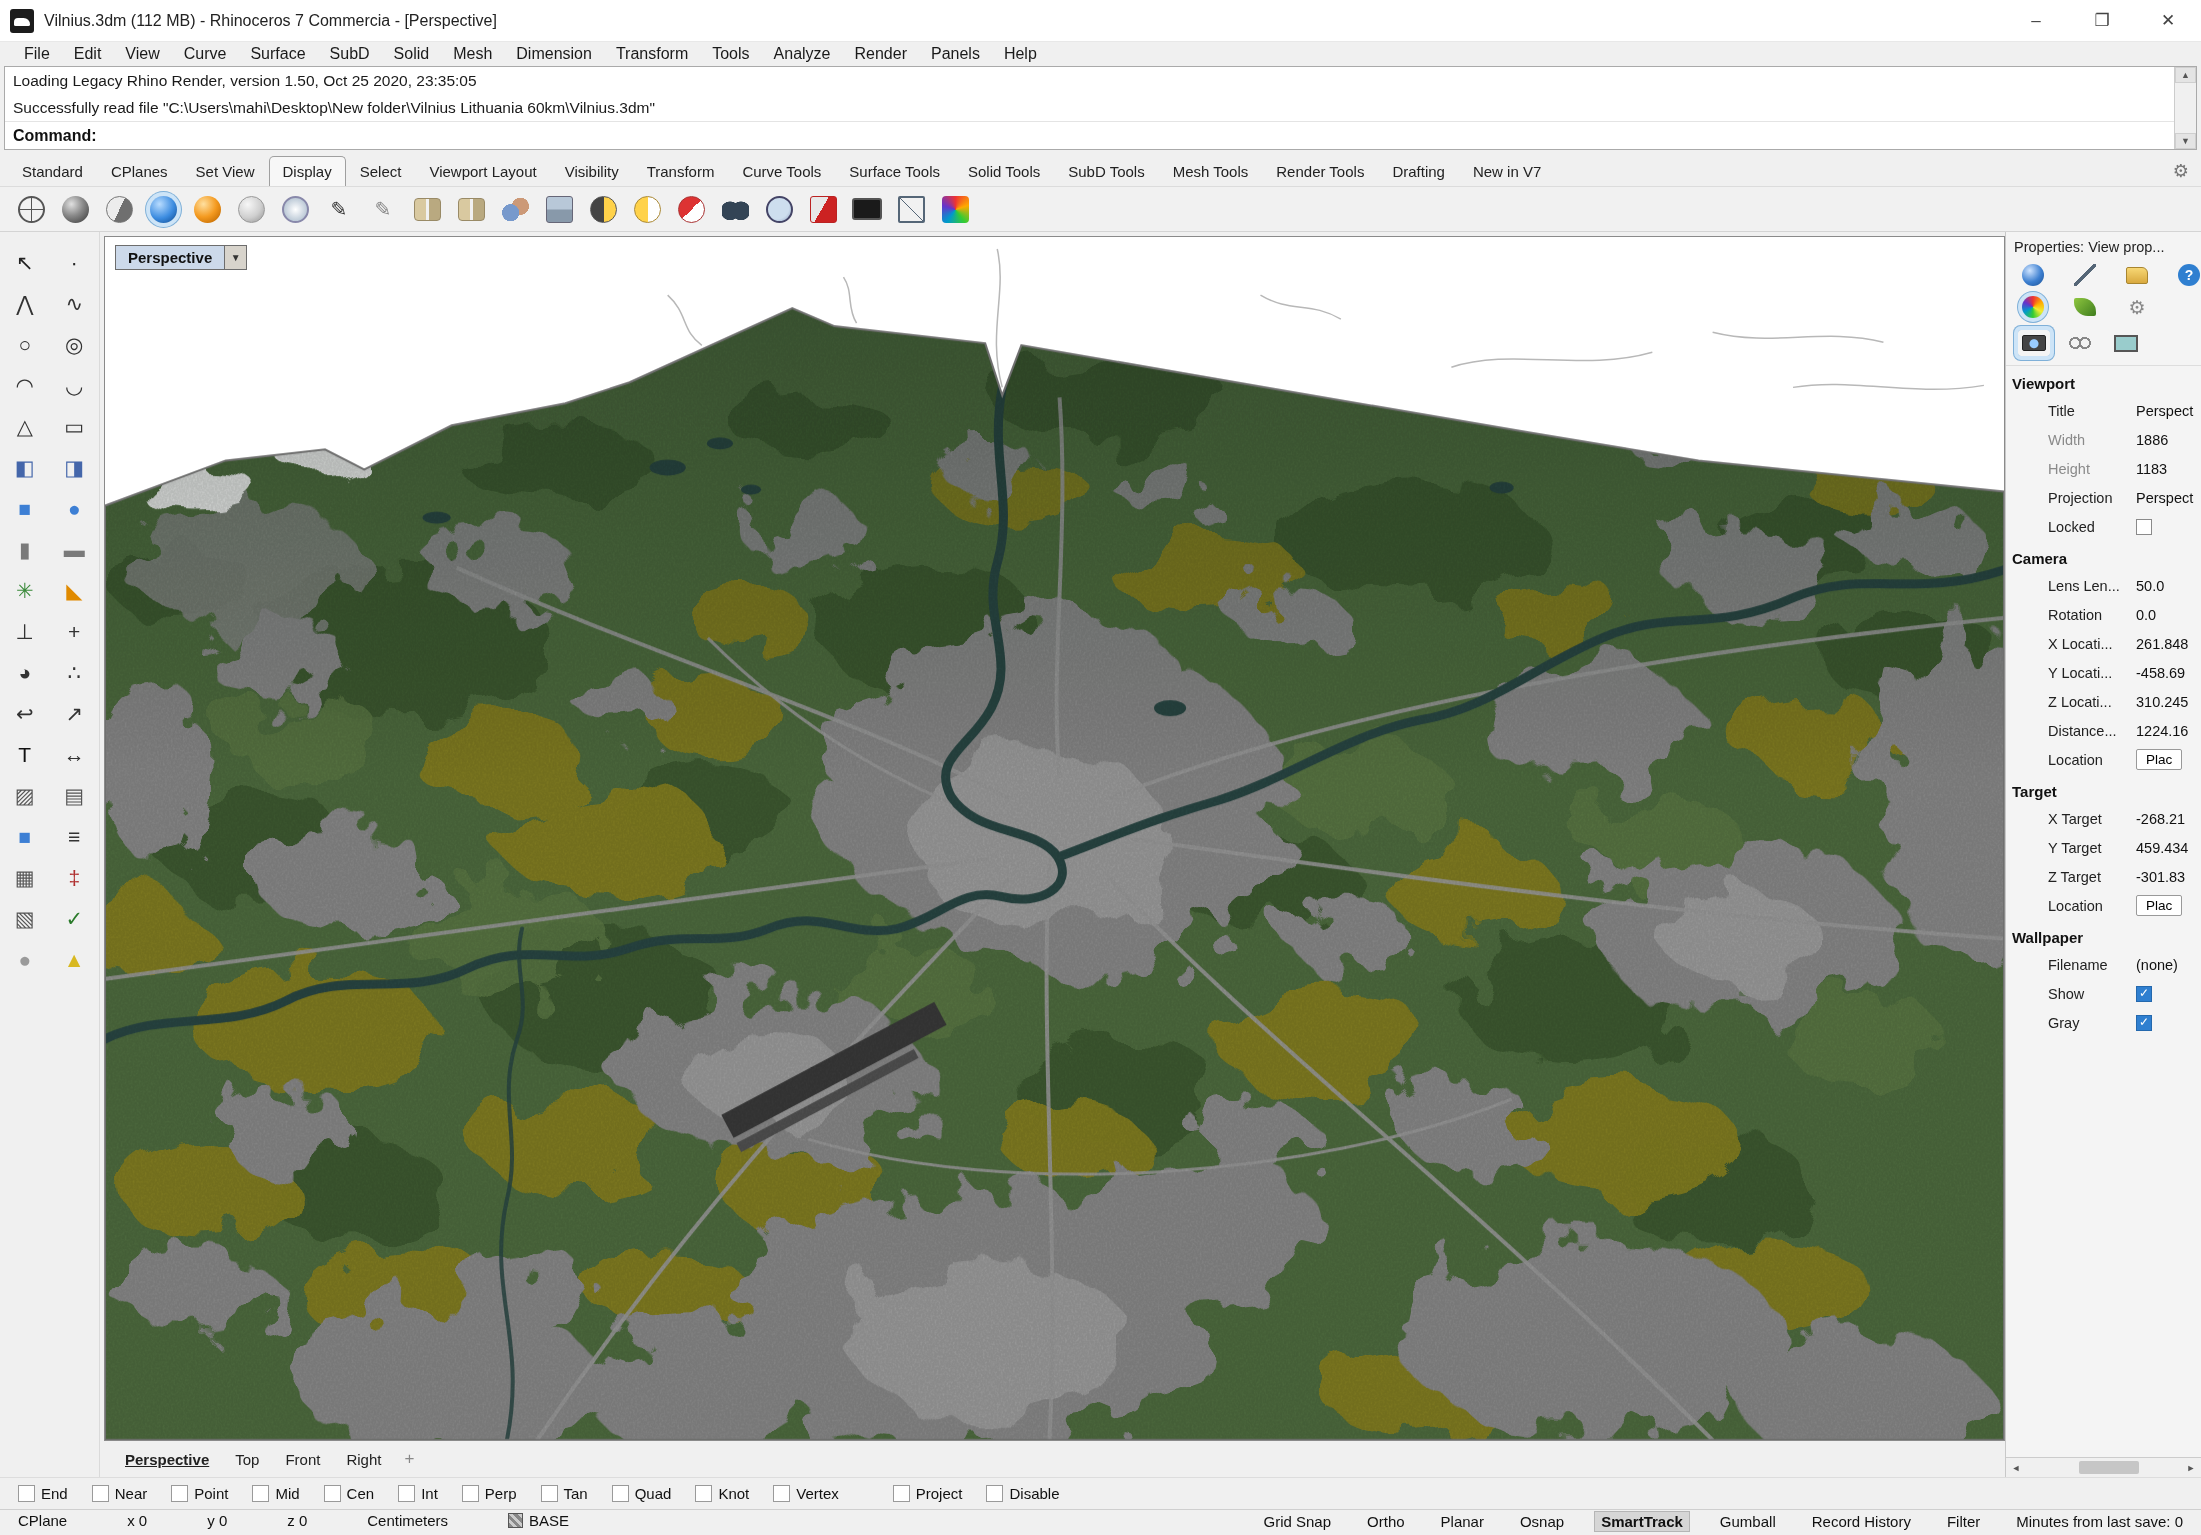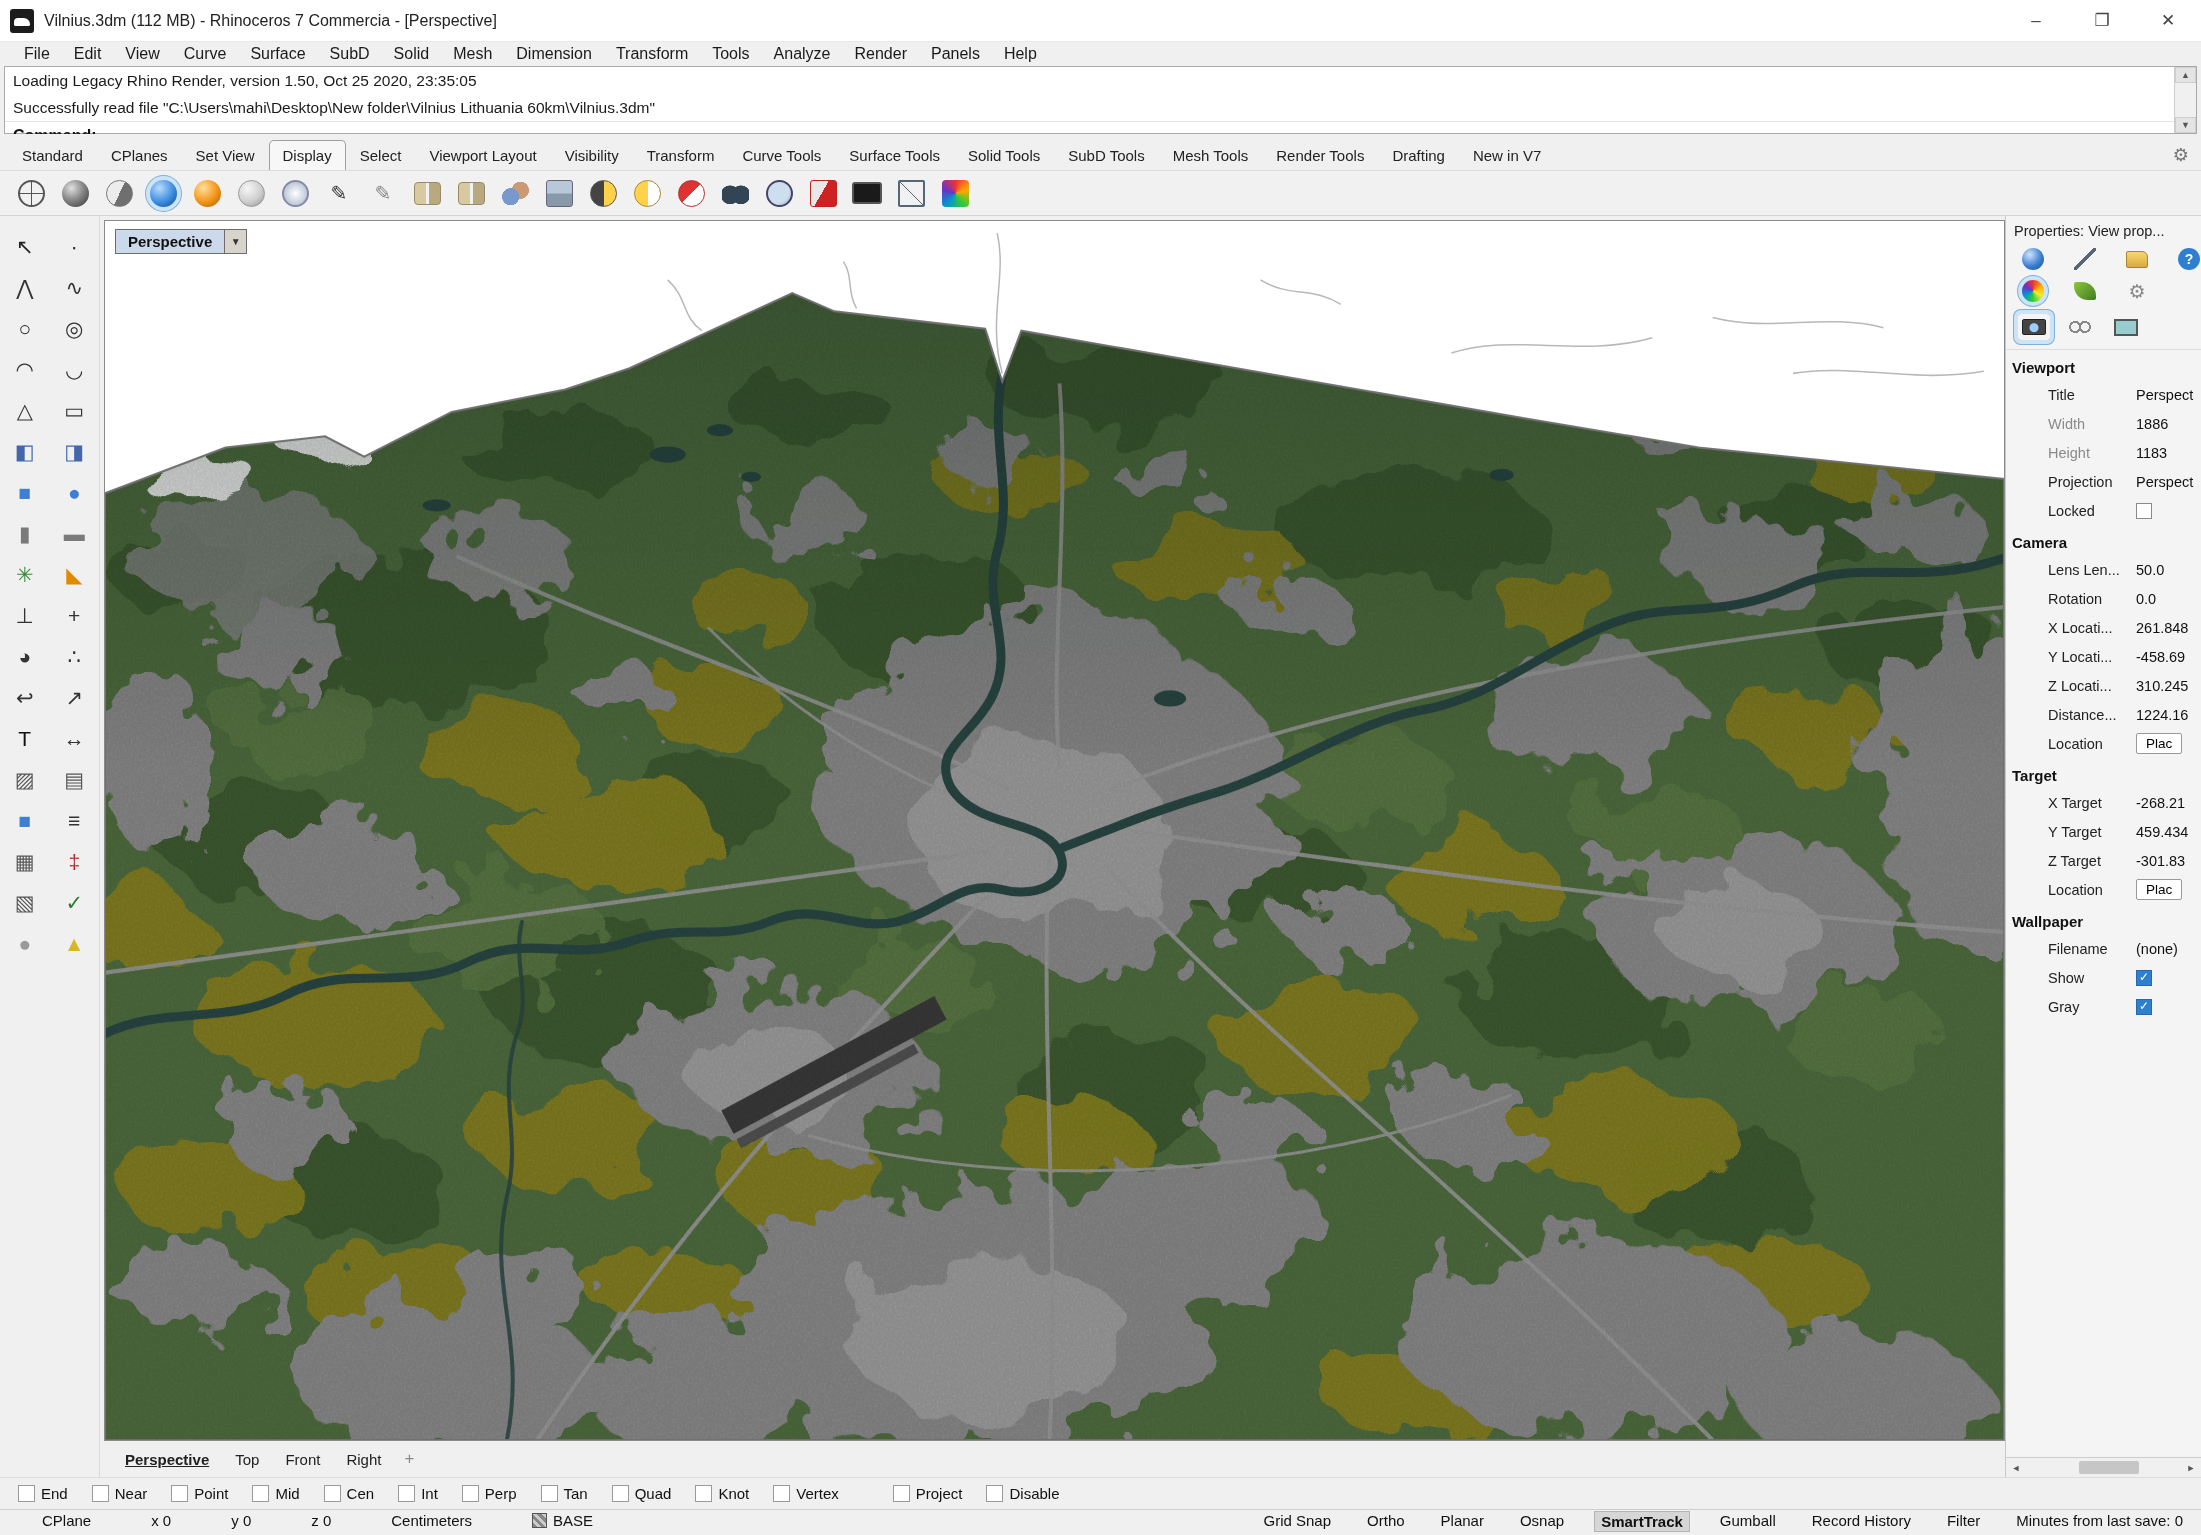--- a/index.html
+++ b/index.html
@@ -12,21 +12,21 @@
   .app-icon::after { content:""; position:absolute; left:4px; top:9px; width:16px; height:8px; background:#fff; border-radius:5px 8px 2px 2px; }
   .title { font-size:16px; color:#222; white-space:nowrap; }
   .win-controls { margin-left:auto; display:flex; height:100%; }
   .wbtn { width:66px; display:flex; align-items:center; justify-content:center; font-size:17px; color:#444; }
 
   
   .menubar { height:24px; background:#f0f0f0; display:flex; align-items:center; padding-left:12px; flex:none; }
   .menu-item { padding:5px 12px; font-size:16px; color:#1a1a1a; }
 
   
-  .command-area { height:68px; margin:0 4px; background:#fff; border:1px solid #aaa; display:flex; flex:none; }
+  .command-area { height:84px; margin:0 4px; background:#fff; border:1px solid #aaa; display:flex; flex:none; }
   .cmd-lines { flex:1; min-width:0; }
   .cmd-line { height:27px; line-height:27px; padding-left:8px; font-size:15.5px; white-space:nowrap; overflow:hidden; color:#1a1a1a; }
   .cmd-prompt-row { height:28px; line-height:28px; padding-left:8px; border-top:1px solid #e4e4e4; display:flex; }
   .cmd-prompt { font-weight:bold; }
   .cmd-input { flex:1; }
   .cmd-scroll { width:22px; background:#f0f0f0; border-left:1px solid #ccc; position:relative; flex:none; }
   .sarrow { position:absolute; left:0; width:100%; height:16px; font-size:9px; color:#555; display:flex; align-items:center; justify-content:center; background:#e4e4e4; border:1px solid #cfcfcf; }
   .sarrow.up { top:0; } .sarrow.down { bottom:0; }
 
   
@@ -116,21 +116,21 @@
 
   
   .osnap-bar { height:32px; flex:none; background:#f0f0f0; border-top:1px solid #ddd; display:flex; align-items:center; padding-left:18px; }
   .osnap-list { display:flex; gap:24px; align-items:center; }
   .osnap-item { display:flex; align-items:center; gap:6px; font-size:15px; white-space:nowrap; }
   .osnap-item.gap { margin-left:30px; }
   .cb2 { width:17px; height:17px; background:#fff; border:1px solid #9a9a9a; flex:none; }
 
   
   .statusbar { height:26px; flex:none; background:#f0f0f0; border-top:1px solid #cfcfcf; display:flex; align-items:flex-start; justify-content:space-between; padding:1px 12px 0; overflow:hidden; }
-  .sb-left, .sb-right { display:flex; align-items:flex-start;margin-left:24px; }
+  .sb-left, .sb-right { display:flex; align-items:center; }
   .sb-left { gap:48px; } .sb-right { gap:24px; }
   .sb-item { font-size:15px; white-space:nowrap; display:flex; align-items:center; gap:6px; padding:1px 6px; }
   .sb-item.active { background:#d6d6d6; font-weight:bold; border:1px solid #b5b5b5; }
   .sb-swatch { display:none; }
   .sb-swatch.show { display:inline-block; width:15px; height:15px; border:1px solid #555; background:repeating-linear-gradient(45deg, #888 0 3px, #ccc 3px 6px); }
 </style>
 </head>
 <body>
 
 <div class="titlebar">

